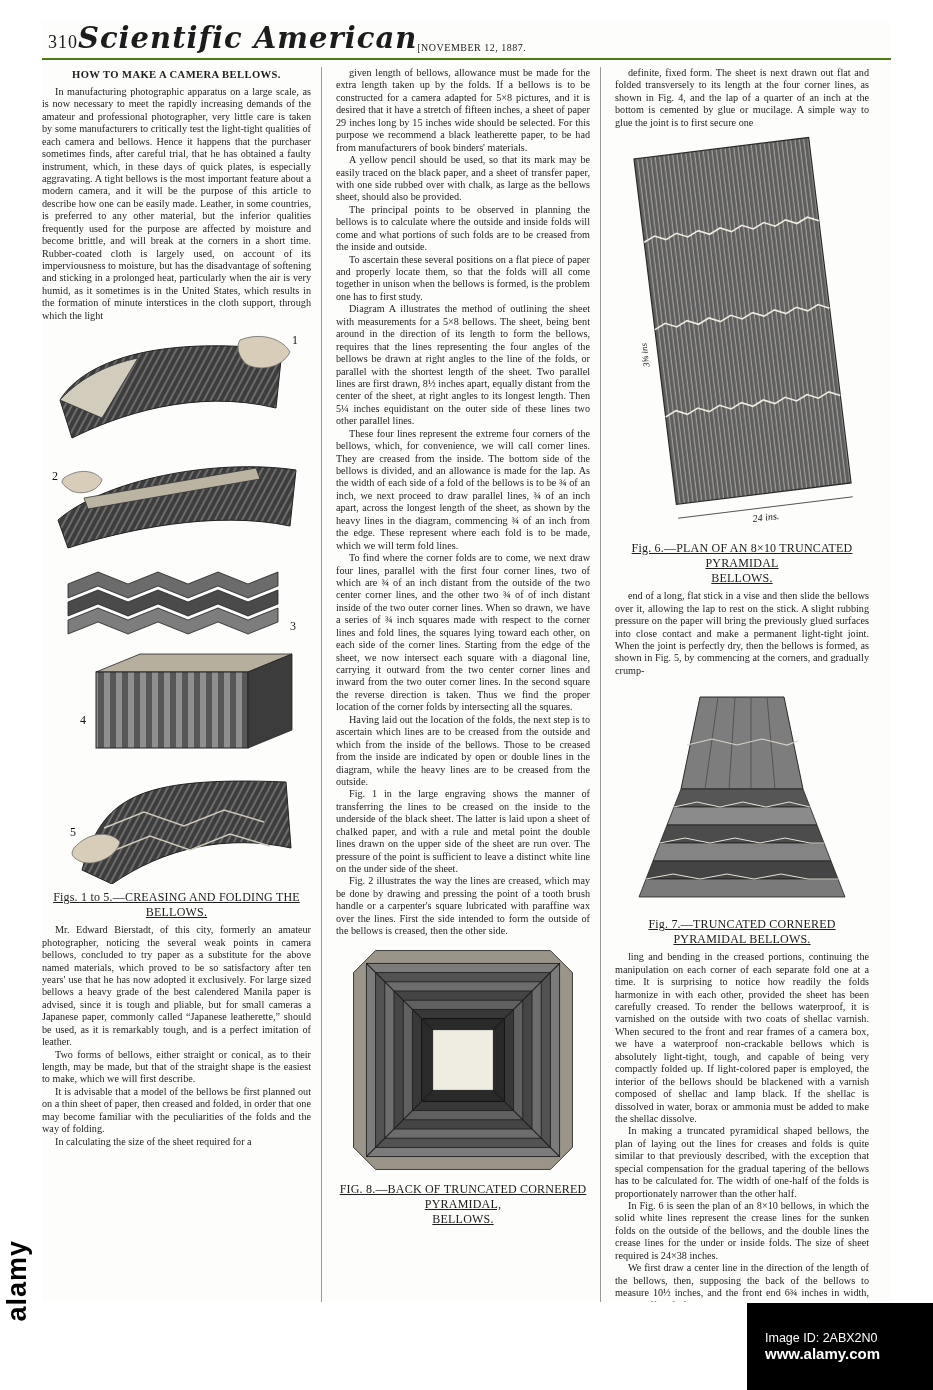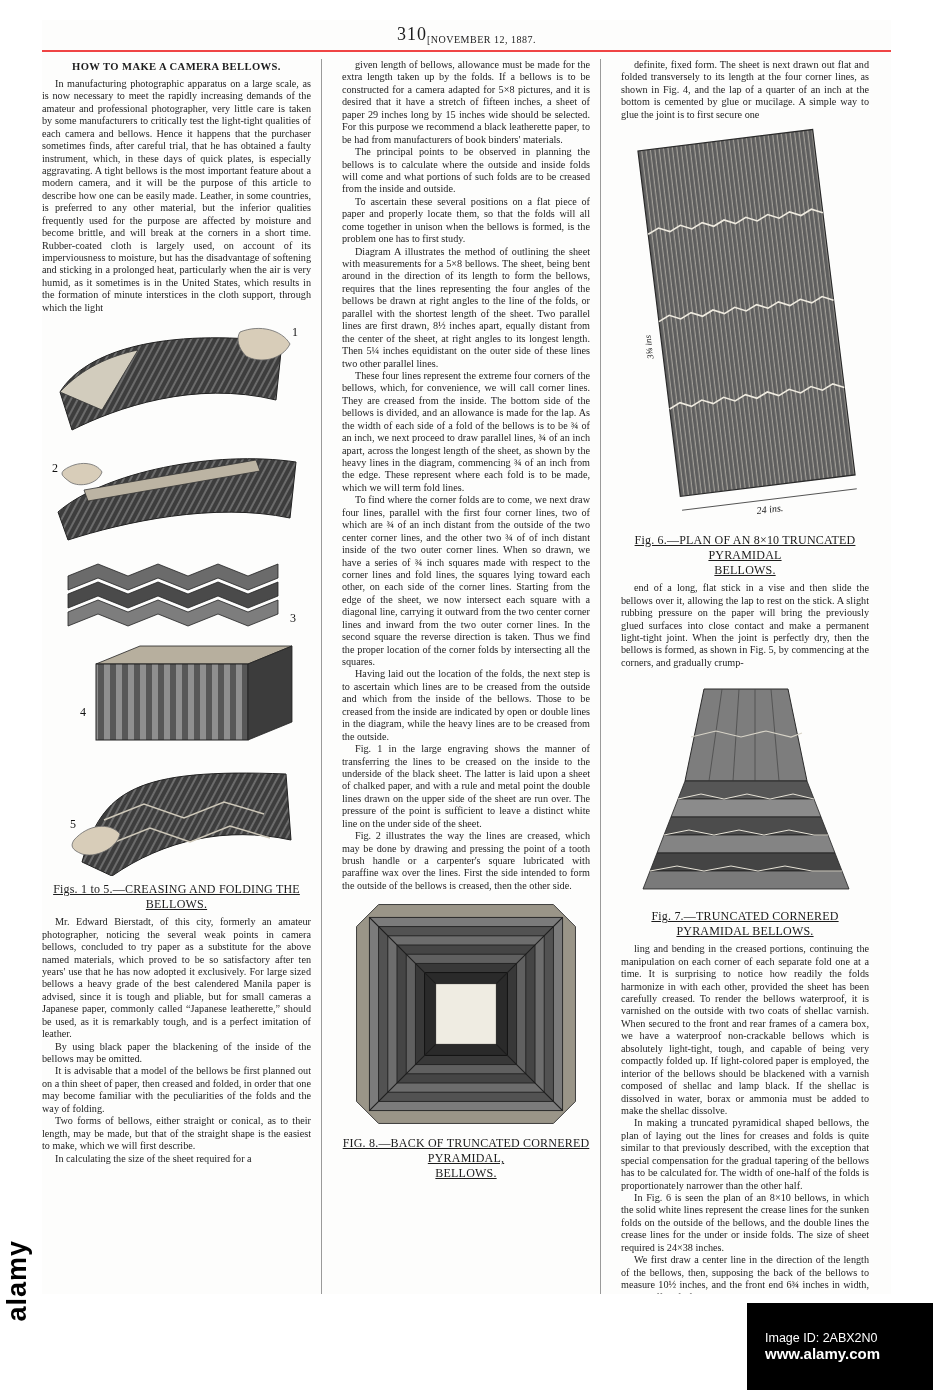--- a/index.html
+++ b/index.html
@@ -7,35 +7,35 @@
   body {
     width:933px; height:1390px; position:relative;
     background:#ffffff; overflow:hidden;
     font-family:"Liberation Serif", serif; color:#1c1c1c;
   }
   .paper {
     position:absolute; left:42px; top:20px; width:849px;
     background:#fdfdfc;
   }
   .header {
-    display:flex; align-items:flex-end; justify-content:center;
-    padding:4px 6px 5px 6px; border-bottom:2px solid #ef4444;
+    display:flex; align-items:flex-end; justify-content:flex-start;
+    padding:4px 6px 5px 6px; border-bottom:2px solid #4d7c0f;
   }
   .page-number { font-size:18px; letter-spacing:1px; }
   .masthead {
     font-family:"DejaVu Serif", serif; font-weight:bold; font-style:italic;
     font-size:29px; letter-spacing:1px; line-height:1;
   }
   .date-label { font-size:10px; letter-spacing:0.5px; }
   .columns { display:flex; margin-top:7px; }
   .col {
     flex:0 0 269px; height:1235px; overflow:hidden;
     text-align:justify; font-size:10.2px; line-height:1.22;
   }
-  .col + .col { border-left:1px solid #9a9a9a; margin-left:10px; padding-left:20px; }
+  .col + .col { border-left:1px solid #9a9a9a; margin-left:10px; padding-left:14px; }
   .article-title {
     text-align:center; font-weight:bold; font-size:10.6px;
     margin:2px 0 4px 0; letter-spacing:0.4px;
   }
   p { margin:0; text-indent:13px; }
   figure { margin:6px 0 4px 0; text-align:center; }
   figure svg { display:block; margin:0 auto; }
   figcaption {
     font-size:12px; letter-spacing:0.2px; margin-top:6px; line-height:1.25;text-decoration:underline;
   }
@@ -58,20 +58,21 @@
   .alamy-box .site  { font-size:15px; font-weight:bold; }
   svg text { font-family:"Liberation Serif", serif; fill:#111; }
 </style>
 </head>
 <body>
 
 <div class="paper">
 
   <div class="header">
     <span class="page-number">310</span>
+    <span class="masthead">Scientific American</span>
     <span class="date-label">[NOVEMBER 12, 1887.</span>
   </div>
 
   <div class="columns">
 
     <div class="col">
       <div class="article-title">HOW TO MAKE A CAMERA BELLOWS.</div>
       <p>In manufacturing photographic apparatus on a large scale, as is now necessary to meet the rapidly increasing demands of the amateur and professional photographer, very little care is taken by some manufacturers to critically test the light-tight qualities of each camera and bellows. Hence it happens that the purchaser sometimes finds, after careful trial, that he has obtained a faulty instrument, which, in these days of quick plates, is especially aggravating. A tight bellows is the most important feature about a modern camera, and it will be the purpose of this article to describe how one can be easily made. Leather, in some countries, is preferred to any other material, but the inferior qualities frequently used for the purpose are affected by moisture and become brittle, and will break at the corners in a short time. Rubber-coated cloth is largely used, on account of its imperviousness to moisture, but has the disadvantage of softening and sticking in a prolonged heat, particularly when the air is very humid, as it sometimes is in the United States, which results in the formation of minute interstices in the cloth support, through which the light</p>
 
       <figure>
@@ -110,28 +111,28 @@
           <path d="M38,542 C58,470 92,448 242,454 L247,520 C182,506 120,520 68,556 Z" fill="url(#diag)" stroke="#222" stroke-width="1"></path>
           <path d="M60,500 L100,484 L140,498 L180,482 L220,494" fill="none" stroke="#cfc9ba" stroke-width="1.4"></path>
           <path d="M66,524 L106,508 L146,522 L186,506 L226,518" fill="none" stroke="#cfc9ba" stroke-width="1.4"></path>
           <path d="M30,520 C44,504 66,502 76,514 C72,530 50,538 38,534 C28,530 26,526 30,520 Z" fill="#d8cdb9" stroke="#6a6a6a" stroke-width="0.8"></path>
           <text x="26" y="508" font-size="12">5</text>
         </svg>
         <figcaption>Figs. 1 to 5.—CREASING AND FOLDING THE BELLOWS.</figcaption>
       </figure>
 
       <p>Mr. Edward Bierstadt, of this city, formerly an amateur photographer, noticing the several weak points in camera bellows, concluded to try paper as a substitute for the above named materials, which proved to be so satisfactory after ten years' use that he has now adopted it exclusively. For large sized bellows a heavy grade of the best calendered Manila paper is advised, since it is tough and pliable, but for small cameras a Japanese paper, commonly called “Japanese leatherette,” should be used, as it is remarkably tough, and is a perfect imitation of leather.</p>
-      <p>By using black paper the blackening of the inside of the bellows may be omitted.</p>
+      <p>Two forms of bellows, either straight or conical, as to their length, may be made, but that of the straight shape is the easiest to make, which we will first describe.</p>
       <p>It is advisable that a model of the bellows be first planned out on a thin sheet of paper, then creased and folded, in order that one may become familiar with the peculiarities of the folds and the way of folding.</p>
-      <p>Two forms of bellows, either straight or conical, as to their length, may be made, but that of the straight shape is the easiest to make, which we will first describe.</p>
       <p>In calculating the size of the sheet required for a</p>
     </div>
 
     <div class="col">
       <p>given length of bellows, allowance must be made for the extra length taken up by the folds. If a bellows is to be constructed for a camera adapted for 5×8 pictures, and it is desired that it have a stretch of fifteen inches, a sheet of paper 29 inches long by 15 inches wide should be selected. For this purpose we recommend a black leatherette paper, to be had from manufacturers of book binders' materials.</p>
+      <p>A yellow pencil should be used, so that its mark may be easily traced on the black paper, and a sheet of transfer paper, with one side rubbed over with chalk, as large as the bellows sheet, should also be provided.</p>
       <p>The principal points to be observed in planning the bellows is to calculate where the outside and inside folds will come and what portions of such folds are to be creased from the inside and outside.</p>
       <p>To ascertain these several positions on a flat piece of paper and properly locate them, so that the folds will all come together in unison when the bellows is formed, is the problem one has to first study.</p>
       <p>Diagram A illustrates the method of outlining the sheet with measurements for a 5×8 bellows. The sheet, being bent around in the direction of its length to form the bellows, requires that the lines representing the four angles of the bellows be drawn at right angles to the line of the folds, or parallel with the shortest length of the sheet. Two parallel lines are first drawn, 8½ inches apart, equally distant from the center of the sheet, at right angles to its longest length. Then 5¼ inches equidistant on the outer side of these lines two other parallel lines.</p>
       <p>These four lines represent the extreme four corners of the bellows, which, for convenience, we will call corner lines. They are creased from the inside. The bottom side of the bellows is divided, and an allowance is made for the lap. As the width of each side of a fold of the bellows is to be ¾ of an inch, we next proceed to draw parallel lines, ¾ of an inch apart, across the longest length of the sheet, as shown by the heavy lines in the diagram, commencing ¾ of an inch from the edge. These represent where each fold is to be made, which we will term fold lines.</p>
       <p>To find where the corner folds are to come, we next draw four lines, parallel with the first four corner lines, two of which are ¾ of an inch distant from the outside of the two center corner lines, and the other two ¾ of of inch distant inside of the two outer corner lines. When so drawn, we have a series of ¾ inch squares made with respect to the corner lines and fold lines, the squares lying toward each other, on each side of the corner lines. Starting from the edge of the sheet, we now intersect each square with a diagonal line, carrying it outward from the two center corner lines and inward from the two outer corner lines. In the second square the reverse direction is taken. Thus we find the proper location of the corner folds by intersecting all the squares.</p>
       <p>Having laid out the location of the folds, the next step is to ascertain which lines are to be creased from the outside and which from the inside of the bellows. Those to be creased from the inside are indicated by open or double lines in the diagram, while the heavy lines are to be creased from the outside.</p>
       <p>Fig. 1 in the large engraving shows the manner of transferring the lines to be creased on the inside to the underside of the black sheet. The latter is laid upon a sheet of chalked paper, and with a rule and metal point the double lines drawn on the upper side of the sheet are run over. The pressure of the point is sufficient to leave a distinct white line on the under side of the sheet.</p>
       <p>Fig. 2 illustrates the way the lines are creased, which may be done by drawing and pressing the point of a tooth brush handle or a carpenter's square lubricated with paraffine wax over the lines. First the side intended to form the outside of the bellows is creased, then the other side.</p>
 
       <figure>

